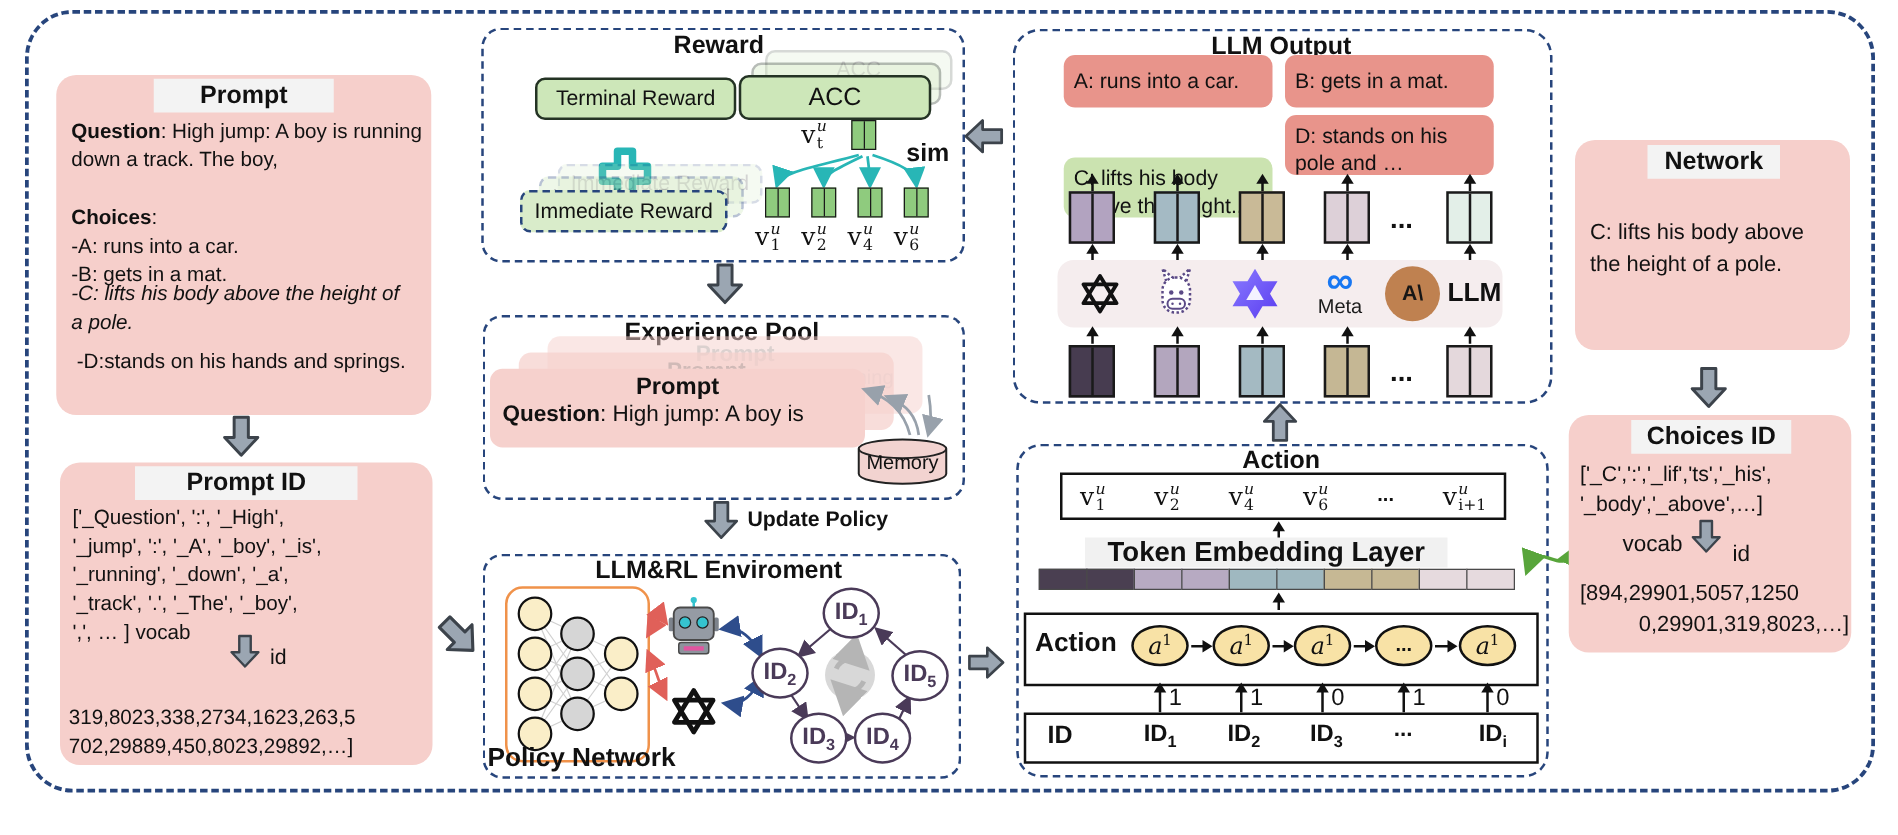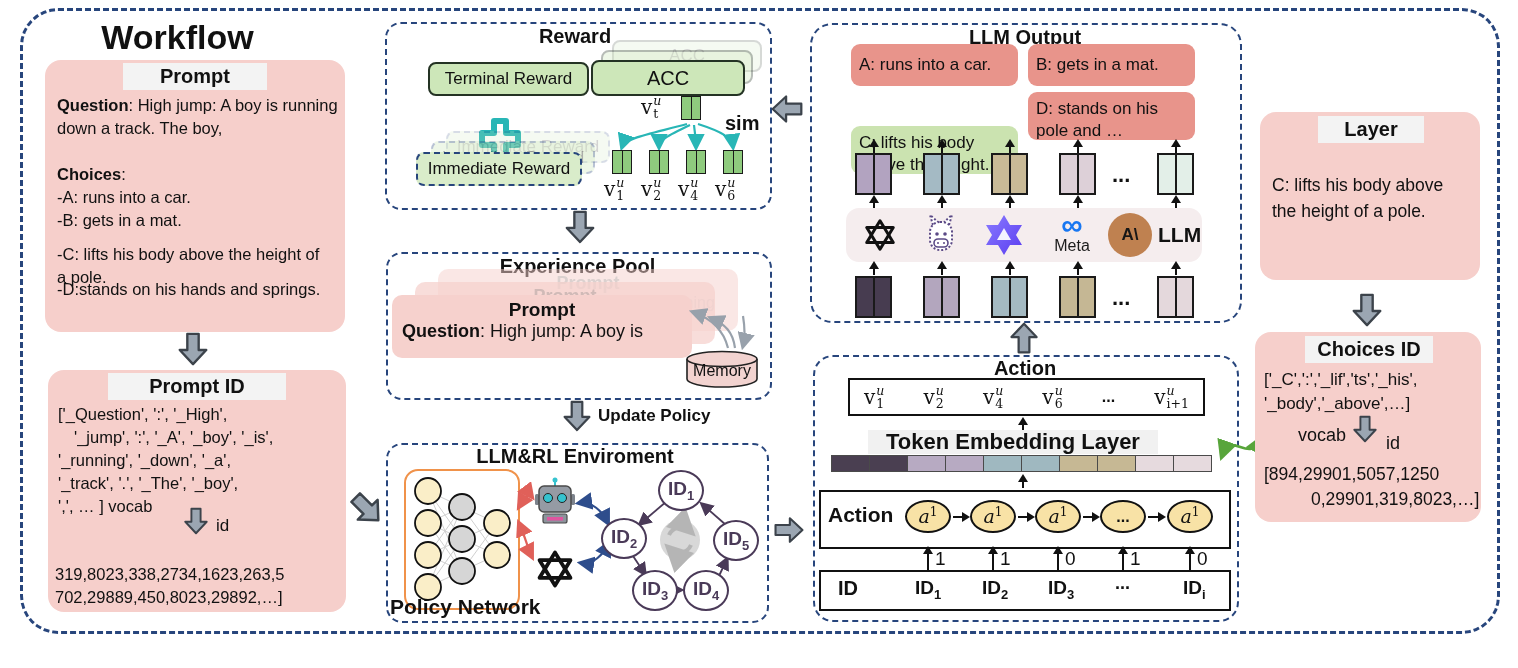--- a/index.html
+++ b/index.html
@@ -43,41 +43,40 @@
   .card{position:absolute;background:#f6d1cd;border-radius:10px;}
   .anthro{position:absolute;width:44px;height:44px;border-radius:50%;background:#bf8150;display:flex;align-items:center;justify-content:center;font-weight:bold;font-size:17px;color:#161616;}
 </style>
 </head>
 <body>
 
 <div id="canvas">
 
   <div class="outer"></div>
 
-  <div class="abs" style="left:70px;top:18px;width:215px;text-align:center;font-size:34px;font-weight:bold;">Workflow</div>
 
   <div class="pink" style="left:45px;top:60px;width:300px;height:272px;"></div>
   <div class="strip" style="left:123px;top:63px;width:144px;height:27px;">Prompt</div>
   <div class="txt" style="left:57px;top:163px;width:282px;"><b>Choices</b><span>:</span></div>
   <div class="txt" style="left:57px;top:94px;width:282px;"><b>Question</b><span>: High jump: A boy is running down a track. The boy,</span></div>
   <div class="txt" style="left:57px;top:186px;width:282px;">-A: runs into a car.</div>
   <div class="txt" style="left:57px;top:209px;width:282px;">-B: gets in a mat.</div>
-  <div class="txt" style="left:57px;top:243px;width:272px;">-C: lifts his body above the height of a pole.</div>
-  <div class="txt" style="left:57px;top:278px;width:272px;">-D:stands on his hands and springs.</div>
+  <div class="txt" style="left:57px;top:224px;width:272px;font-style:italic;">-C: lifts his body above the height of a pole.</div>
+  <div class="txt" style="left:57px;top:278px;width:272px;text-align:center;">-D:stands on his hands and springs.</div>
 
   <div class="bar" style="left:176px;top:331px;transform:rotate(180deg);">
     <svg width="34" height="36" viewBox="0 0 34 38">
         <path d="M17 3 L31 18 H23 V35 H11 V18 H3 Z"></path>
       </svg>
   </div>
 
   <div class="pink" style="left:48px;top:370px;width:298px;height:242px;"></div>
   <div class="strip" style="left:108px;top:373px;width:178px;height:27px;">Prompt ID</div>
   <div class="txt" style="left:58px;top:403px;width:284px;">['_Question', ':', '_High',</div>
-  <div class="txt" style="left:74px;top:426px;width:284px;">'_jump', ':', '_A', '_boy', '_is',</div>
+  <div class="txt" style="left:58px;top:426px;width:284px;">'_jump', ':', '_A', '_boy', '_is',</div>
   <div class="txt" style="left:58px;top:449px;width:284px;">'_running', '_down', '_a',</div>
   <div class="txt" style="left:58px;top:472px;width:284px;">'_track', '.', '_The', '_boy',</div>
   <div class="txt" style="left:58px;top:495px;width:284px;">',', … ]  vocab</div>
   <div class="bar" style="left:183px;top:505px;transform:rotate(180deg);">
     <svg width="26" height="32" viewBox="0 0 34 38">
         <path d="M17 3 L31 18 H23 V35 H11 V18 H3 Z"></path>
       </svg>
   </div>
   <div class="txt" style="left:216px;top:514px;font-size:17px;">id</div>
   <div class="txt" style="left:55px;top:563px;width:288px;">319,8023,338,2734,1623,263,5</div>
@@ -577,21 +576,21 @@
           <path d="M0,0 L8,4 L0,8 z" fill="#58a53b"></path>
         </marker>
       <marker id="mgs" markerWidth="8" markerHeight="8" refX="2" refY="4" orient="auto">
           <path d="M8,0 L0,4 L8,8 z" fill="#58a53b"></path>
         </marker>
     </defs>
     <path d="M8,32 C 18,4 34,42 48,14" fill="none" stroke="#58a53b" stroke-width="2.6" marker-start="url(#mgs)" marker-end="url(#mge)"></path>
   </svg>
 
   <div class="pink" style="left:1260px;top:112px;width:220px;height:168px;"></div>
-  <div class="strip" style="left:1318px;top:116px;width:106px;height:27px;">Layer</div>
+  <div class="strip" style="left:1318px;top:116px;width:106px;height:27px;">Network</div>
   <div class="txt" style="left:1272px;top:172px;width:196px;font-size:17.5px;line-height:26px;">C: lifts his body above the height of a pole.</div>
 
   <div class="bar" style="left:1350px;top:292px;transform:rotate(180deg);">
     <svg width="34" height="36" viewBox="0 0 34 38">
         <path d="M17 3 L31 18 H23 V35 H11 V18 H3 Z"></path>
       </svg>
   </div>
 
   <div class="pink" style="left:1255px;top:332px;width:226px;height:190px;"></div>
   <div class="strip" style="left:1305px;top:336px;width:128px;height:27px;">Choices ID</div>

